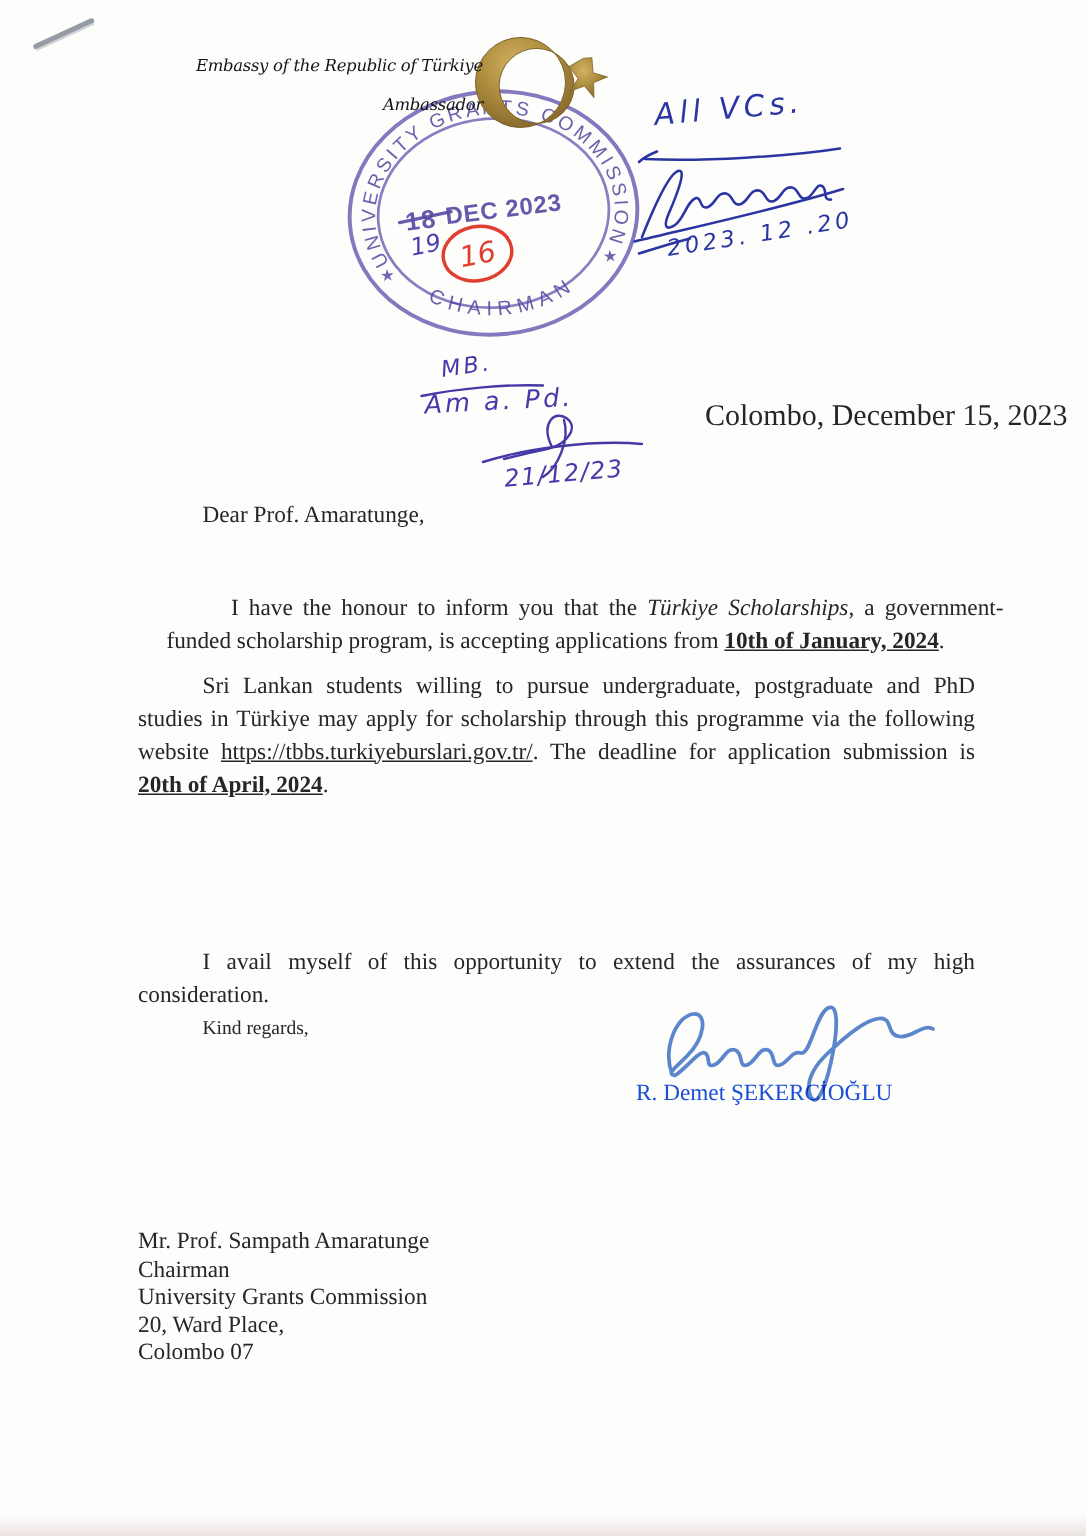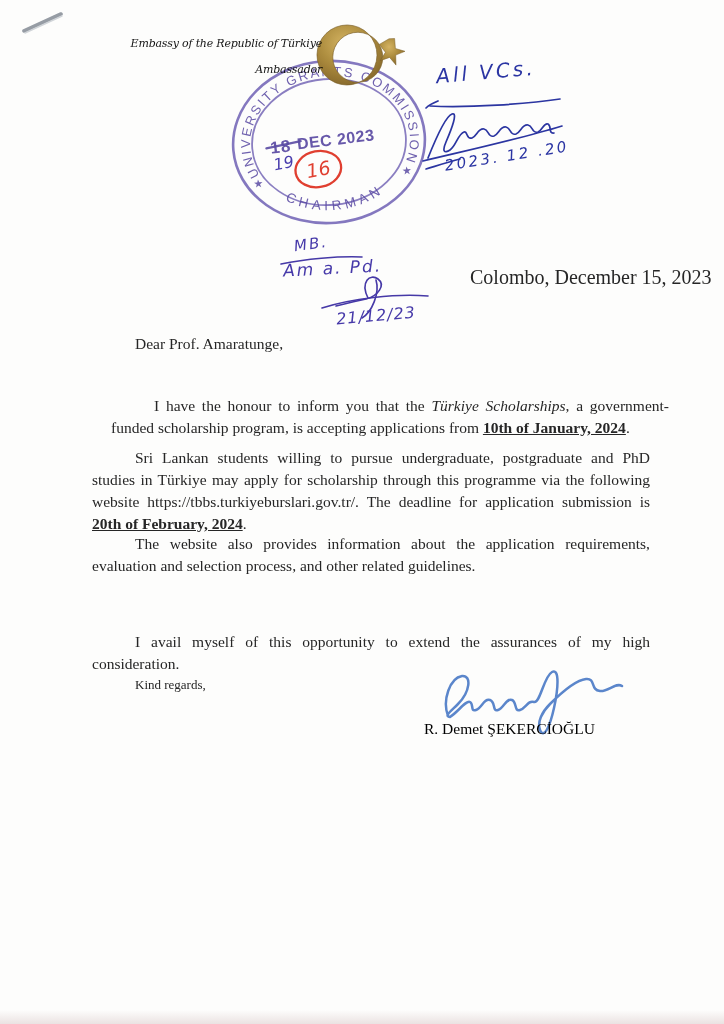--- a/index.html
+++ b/index.html
@@ -22,25 +22,25 @@
     position:absolute;left:95px;top:196px;font-size:15.5px;letter-spacing:0.4px;color:#1c1c1c;
   }
   .dateline{position:absolute;left:470px;top:266px;font-size:20px;}
   .salutation{position:absolute;left:135px;top:335px;font-size:15.5px;}
   .para{
     position:absolute;left:92px;width:558px;text-align:justify;text-indent:43px;
     font-size:15.5px;line-height:22px;
   }
   .p1{top:379px;margin-left:19px;} .p2{top:431px;} .p3{top:517px;} .p4{top:566px;} .p5{top:615px;}
   .closing{position:absolute;left:135px;top:677px;font-size:13px;text-align:center;}
-  .signer-name{position:absolute;left:424px;top:720px;font-size:15.5px;color:#000000;}
+  .signer-name{position:absolute;left:424px;top:720px;font-size:15.5px;color:#1d4ed8;}
   .recipient{position:absolute;left:92px;top:819px;font-size:15.5px;line-height:18.6px;}
   .em{font-style:italic;}
   .bu{font-weight:bold;text-decoration:underline;}
-  .u{margin-top:30px;}
+  .u{text-decoration:underline;margin-top:30px;}
   .decor{position:absolute;left:0;top:0;z-index:3;mix-blend-mode:multiply;pointer-events:none;}
   .hand{
     position:absolute;z-index:4;font-family:"DejaVu Sans",sans-serif;font-style:italic;
     white-space:nowrap;pointer-events:none;
   }
   .hn-top1{left:436px;top:60px;font-size:20px;color:#2b35a3;transform:rotate(-5deg);letter-spacing:3px;}
   .hn-topdate{left:444px;top:147px;font-size:15px;color:#2b35a3;transform:rotate(-9deg);letter-spacing:2.5px;}
   .hn-mid1{left:294px;top:235px;font-size:15px;color:#4639a9;transform:rotate(-8deg);letter-spacing:2px;}
   .hn-mid2{left:283px;top:258px;font-size:17px;color:#4639a9;transform:rotate(-3deg);letter-spacing:2px;}
   .hn-middate{left:336px;top:306px;font-size:16px;color:#4639a9;transform:rotate(-5deg);letter-spacing:1px;}
@@ -55,28 +55,34 @@
     <div>Ambassador</div>
   </div>
 
 
   <div class="dateline">Colombo, December 15, 2023</div>
 
   <div class="salutation">Dear Prof. Amaratunge,</div>
 
   <p class="para p1"><span>I have the honour to inform you that the </span><span class="em">Türkiye Scholarships</span><span>, a government-funded scholarship program, is accepting applications from </span><span class="bu">10th of January, 2024</span><span>.</span></p>
 
-  <p class="para p2"><span>Sri Lankan students willing to pursue undergraduate, postgraduate and PhD studies in Türkiye may apply for scholarship through this programme via the following website </span><span class="u">https://tbbs.turkiyeburslari.gov.tr/</span><span>. The deadline for application submission is </span><span class="bu">20th of February, 2024</span><span>.</span></p>
+  <p class="para p2"><span>Sri Lankan students willing to pursue undergraduate, postgraduate and PhD studies in Türkiye may apply for scholarship through this programme via the following website </span><span class="u">https://tbbs.turkiyeburslari.gov.tr/</span><span>. The deadline for application submission is </span><span class="bu">20th of April, 2024</span><span>.</span></p>
 
-  <p class="para p3">The website also provides information about the application requirements, evaluation and selection process, and other related guidelines.</p>
   <p class="para p5">I avail myself of this opportunity to extend the assurances of my high consideration.</p>
 
   <div class="closing">Kind regards,</div>
   <div class="signer-name">R. Demet ŞEKERCİOĞLU</div>
 
+  <div class="recipient">
+    <div>Mr. Prof. Sampath Amaratunge</div>
+    <div>Chairman</div>
+    <div>University Grants Commission</div>
+    <div>20, Ward Place,</div>
+    <div>Colombo 07</div>
+  </div>
 
   <div class="hand hn-top1">All VCs.</div>
   <div class="hand hn-topdate">2023. 12 .20</div>
   <div class="hand hn-mid1">MB.</div>
   <div class="hand hn-mid2">Am a. Pd.</div>
   <div class="hand hn-middate">21/12/23</div>
 
   <svg class="decor" width="724" height="1024" viewBox="0 0 724 1024">
     <defs>
       <radialGradient id="gold" cx="38%" cy="32%" r="75%">

